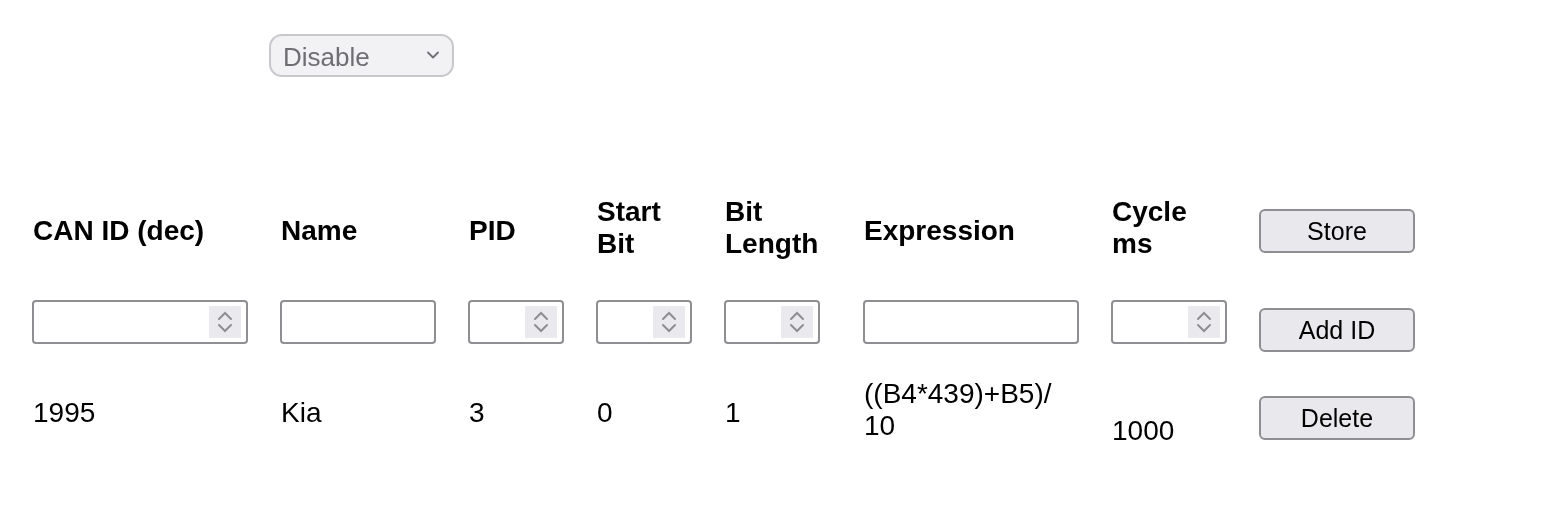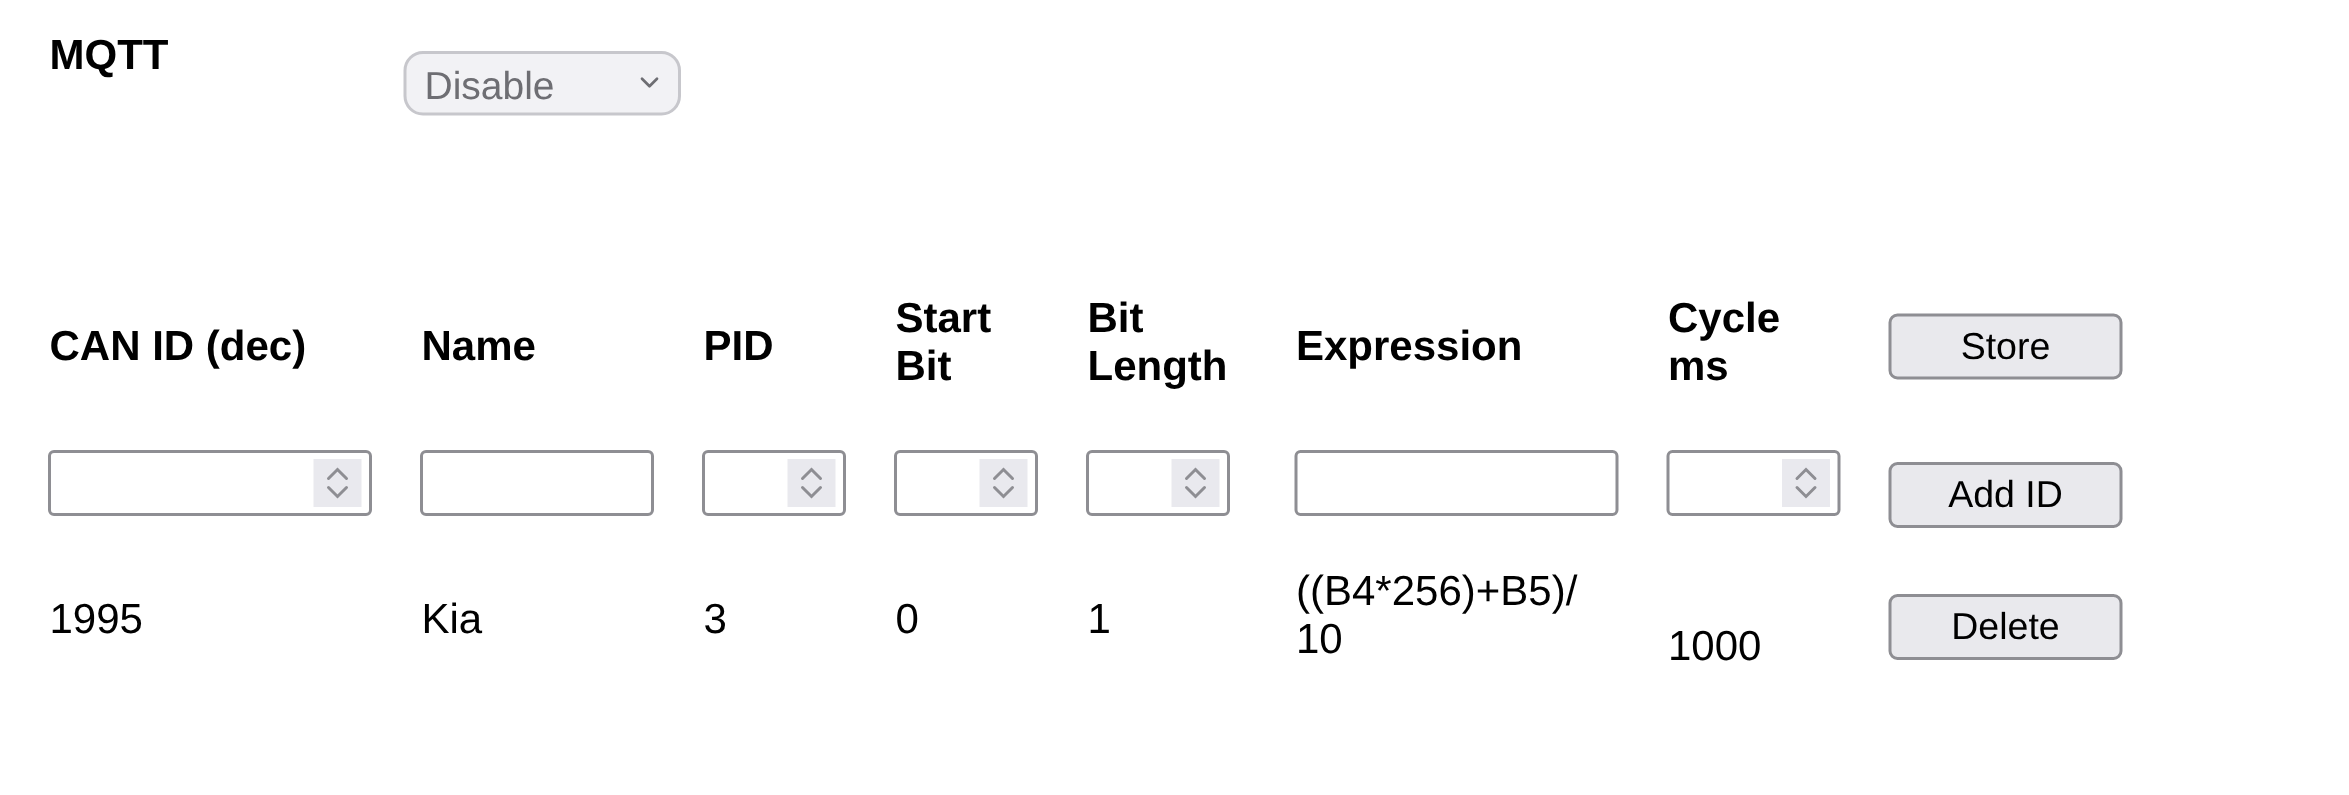--- a/index.html
+++ b/index.html
@@ -20,21 +20,20 @@
           display: flex; align-items: center; justify-content: center; }
   .btn { position: absolute; left: 1259px; width: 156px; height: 44px; box-sizing: border-box;
          border: 2px solid #8e8e93; border-radius: 6px; background: #e9e9ed;
          font-family: "Liberation Sans", sans-serif; font-size: 25px; color: #000;
          display: flex; align-items: center; justify-content: center; padding: 0; }
 </style>
 </head>
 <body>
 
 <div class="abs lbl" style="left:33px; top:21px;">
-  <div>MQTT</div>
 </div>
 <div class="select">
   <span class="val">Disable</span>
   <svg class="chev" viewBox="0 0 14 14">
     <path d="M2 4.5 L7 9.5 L12 4.5" fill="none" stroke="#6e6e73" stroke-width="1.8" stroke-linecap="round" stroke-linejoin="round"></path>
   </svg>
 </div>
 
 <div class="abs hdr" style="left:33px; top:215px;">CAN ID (dec)</div>
 <div class="abs hdr" style="left:281px; top:215px;">Name</div>
@@ -98,18 +97,18 @@
 </div>
 <button class="btn" style="top:308px;">Add ID</button>
 
 <div>
   <div class="abs cell" style="left:33px; top:397px;text-align:center;">1995</div>
   <div class="abs cell" style="left:281px; top:397px;">Kia</div>
   <div class="abs cell" style="left:469px; top:397px;">3</div>
   <div class="abs cell" style="left:597px; top:397px;">0</div>
   <div class="abs cell" style="left:725px; top:397px;">1</div>
   <div class="abs cell" style="left:864px; top:378px;">
-    <div>((B4*256)+B5)/</div>
+    <div>((B4*439)+B5)/</div>
     <div>10</div>
   </div>
   <div class="abs cell" style="left:1112px; top:397px;margin-top:18px;">1000</div>
   <button class="btn" style="top:396px;">Delete</button>
 </div>
 
 </body></html>

